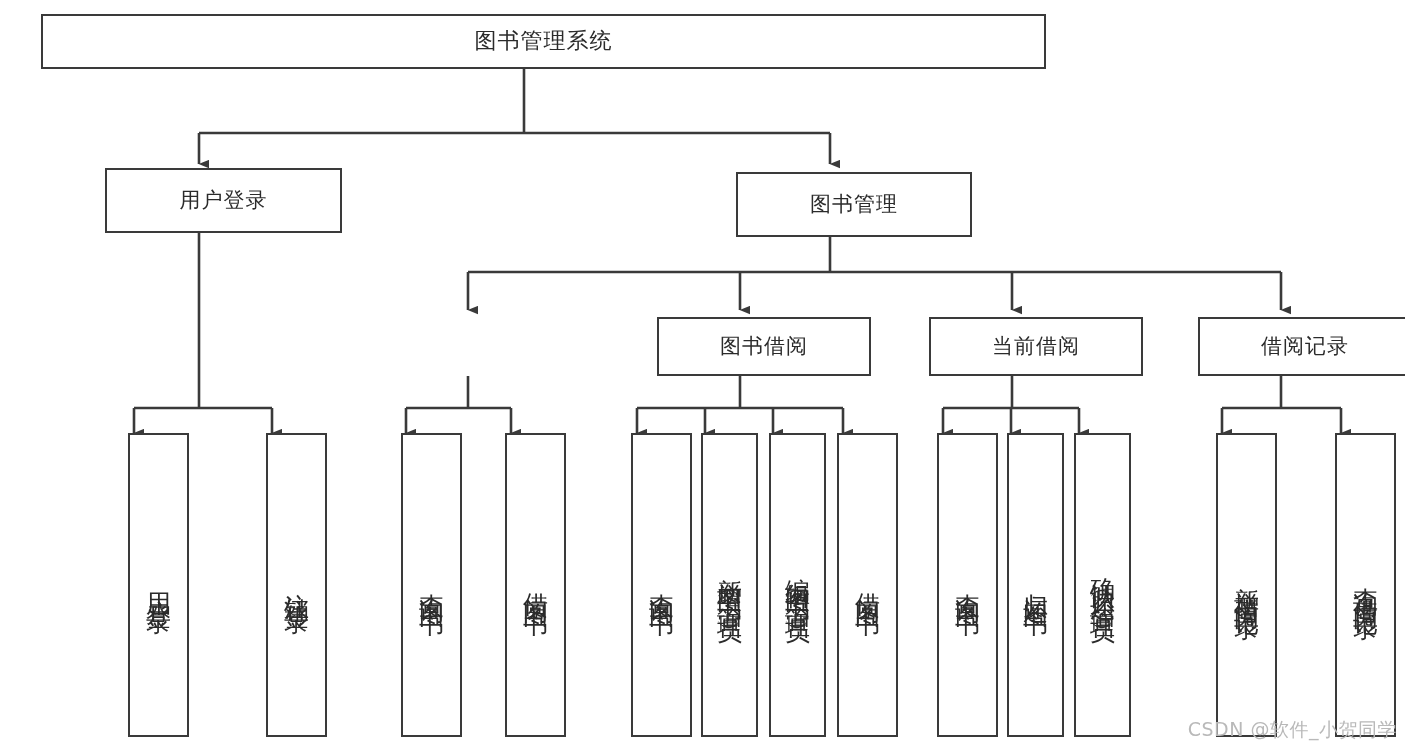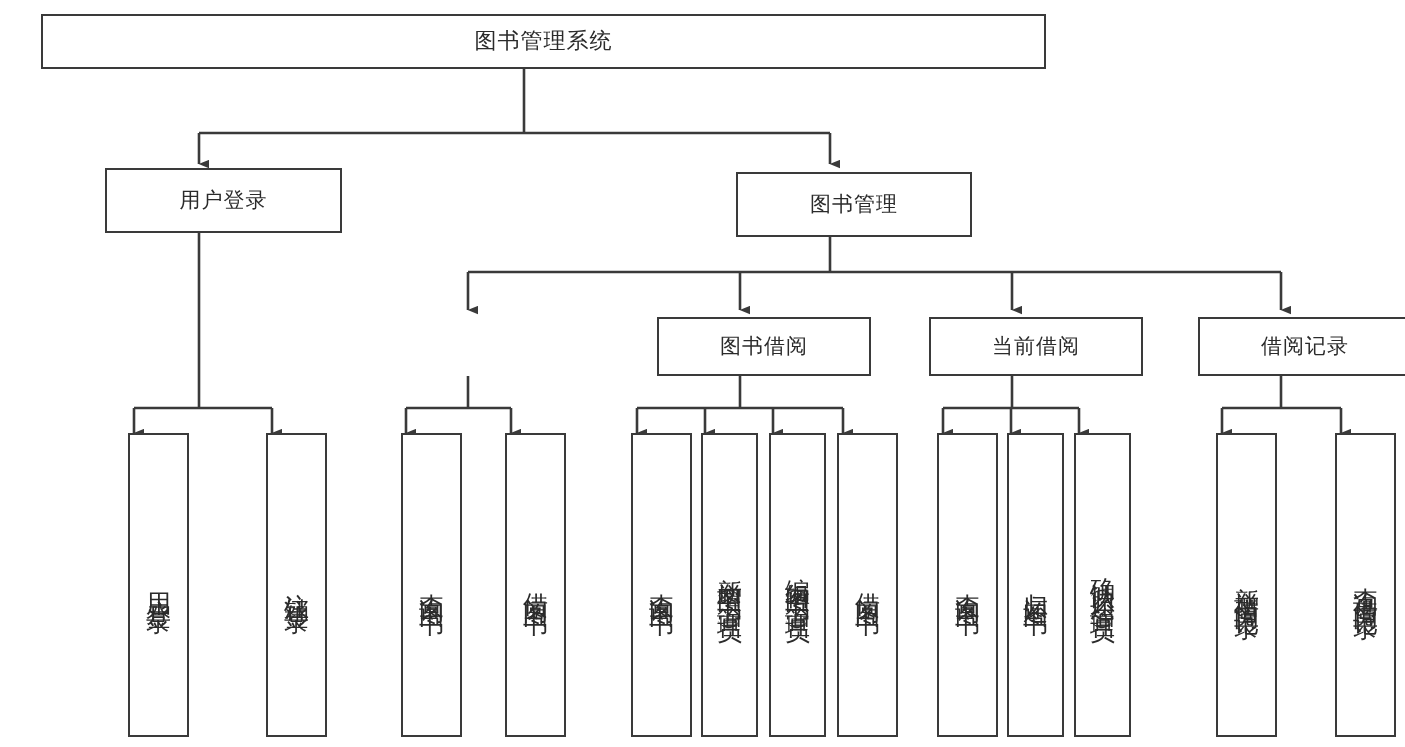--- a/index.html
+++ b/index.html
@@ -171,13 +171,14 @@
     <span class="lbl">确认归还（管理员）</span>
   </div>
 
   <div class="node v" style="left:1192px;top:433px;width:61px;height:304px;">
     <span class="lbl">新增借阅记录</span>
   </div>
   <div class="node v" style="left:1311px;top:433px;width:61px;height:304px;">
     <span class="lbl">查询借阅记录</span>
   </div>
 
+  <div class="watermark">CSDN @软件_小贺同学</div>
 </div>
 
 </body></html>

